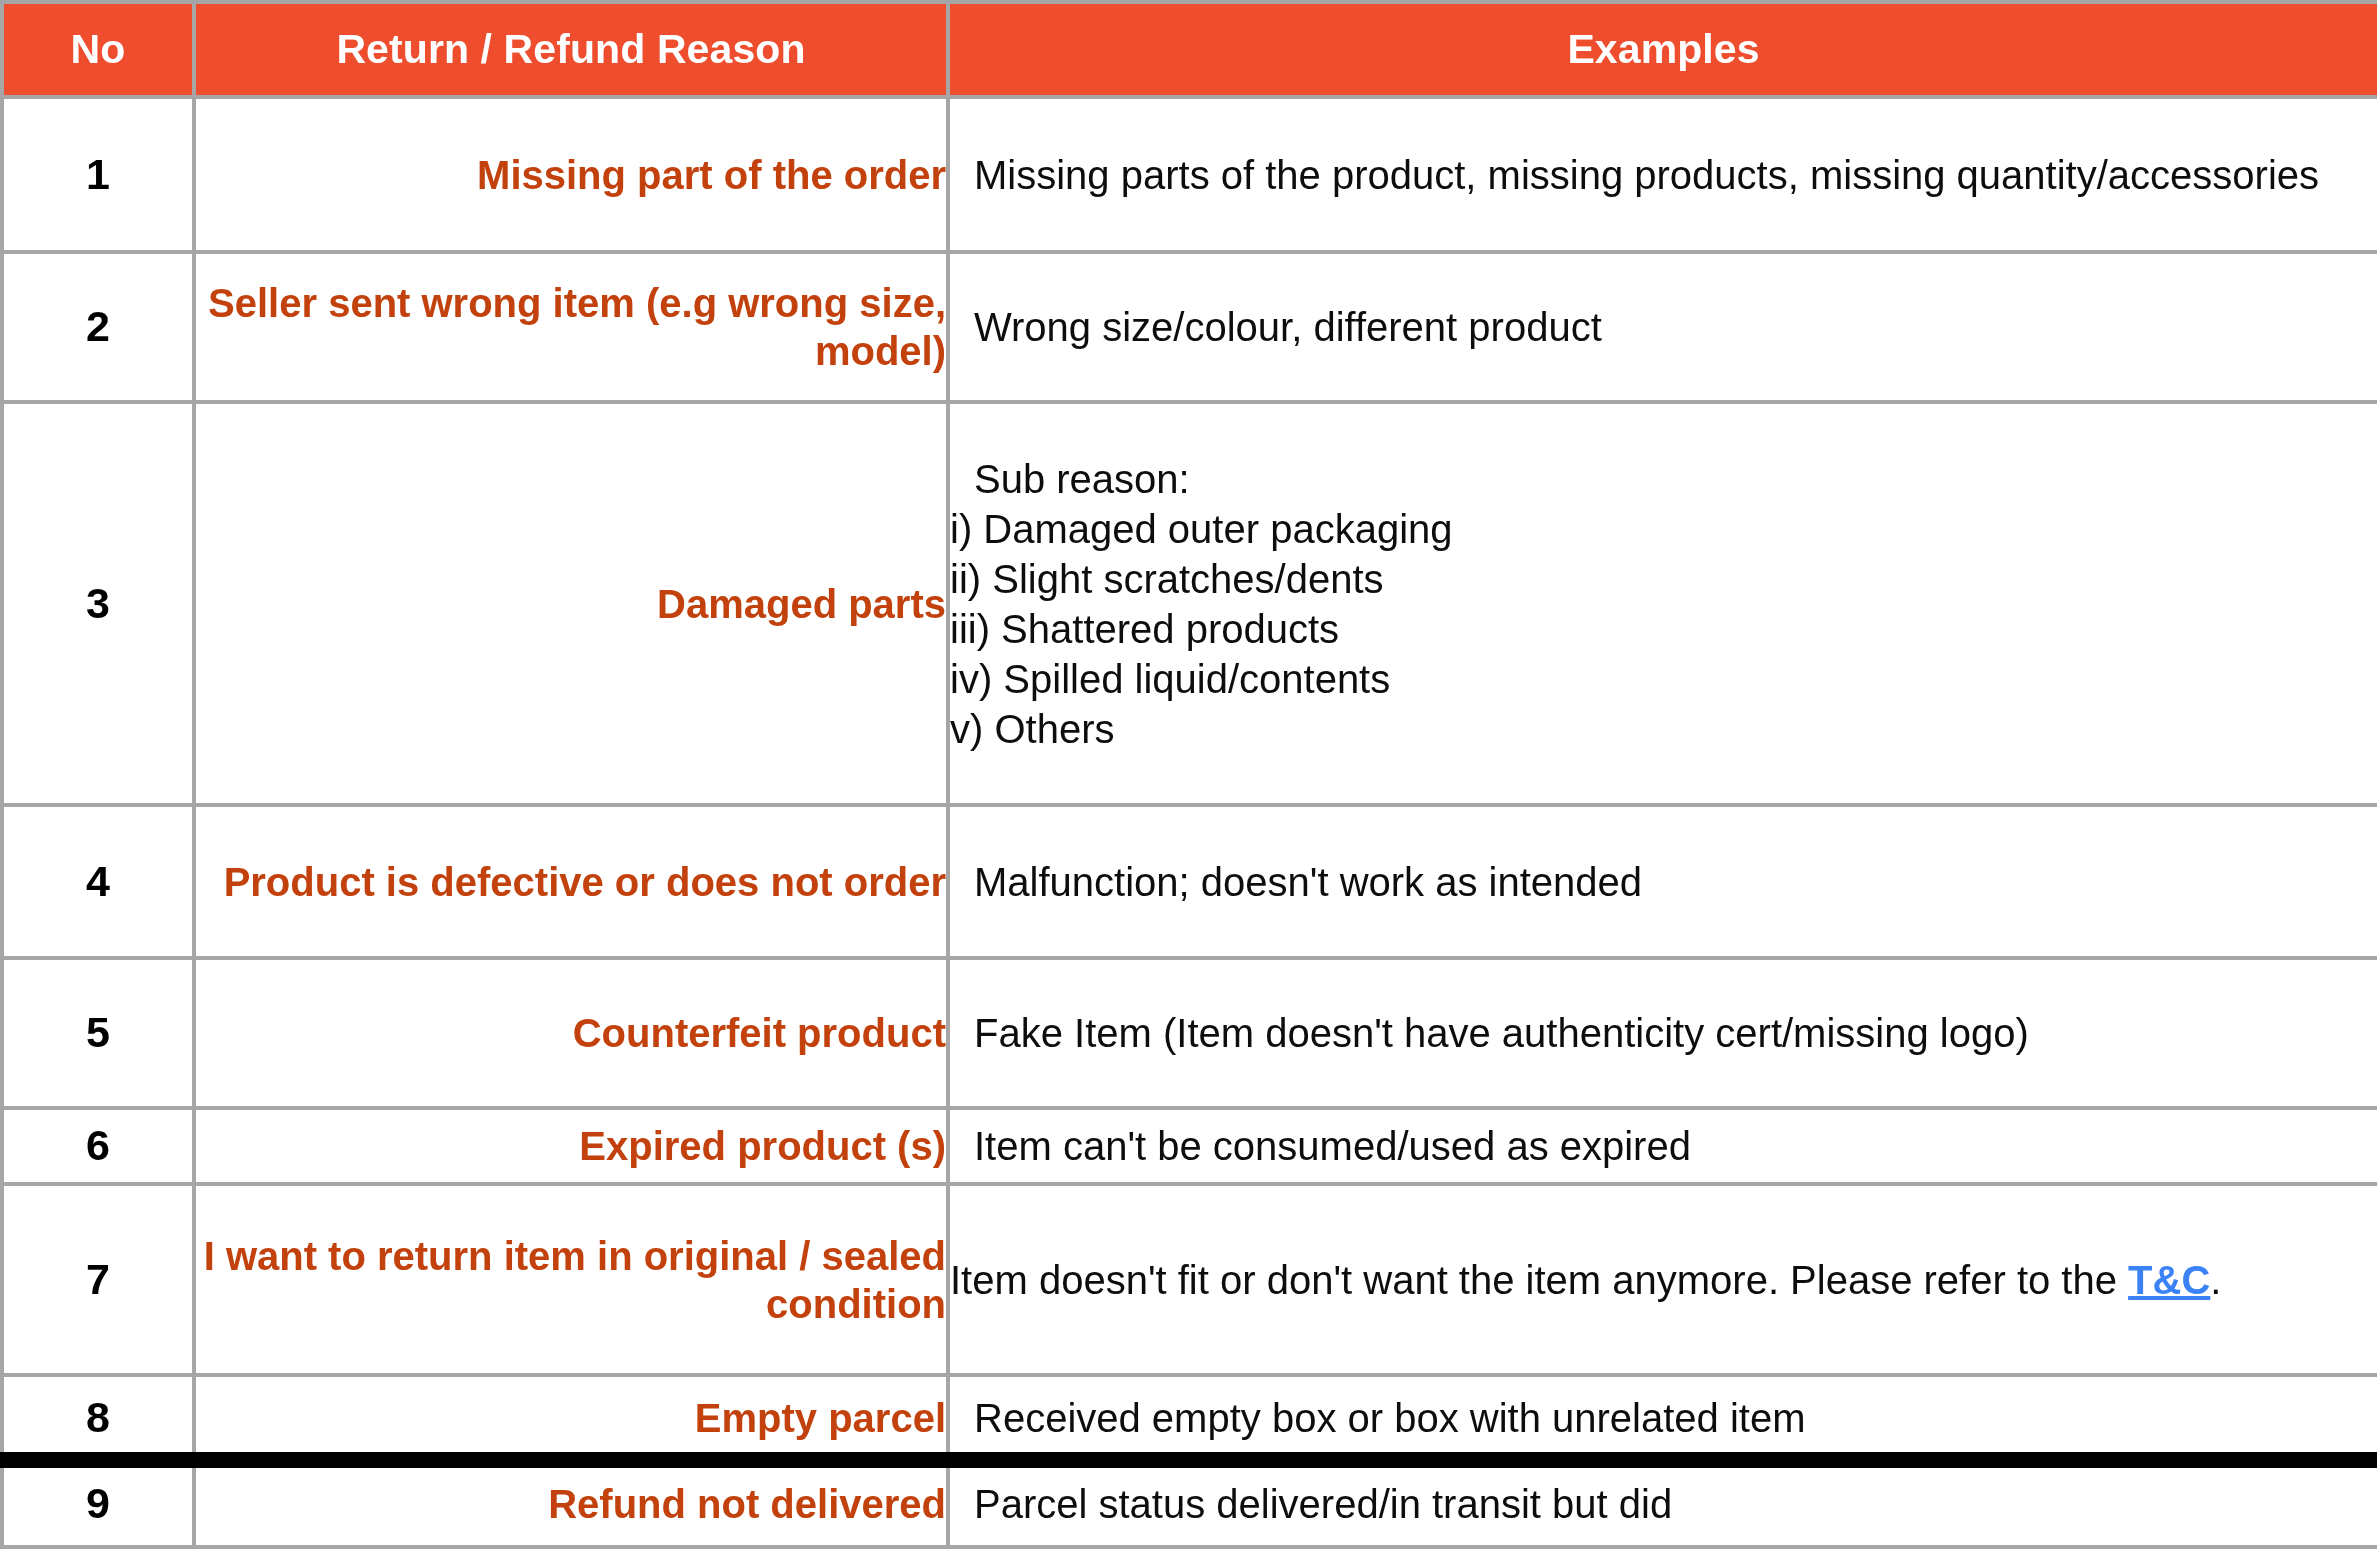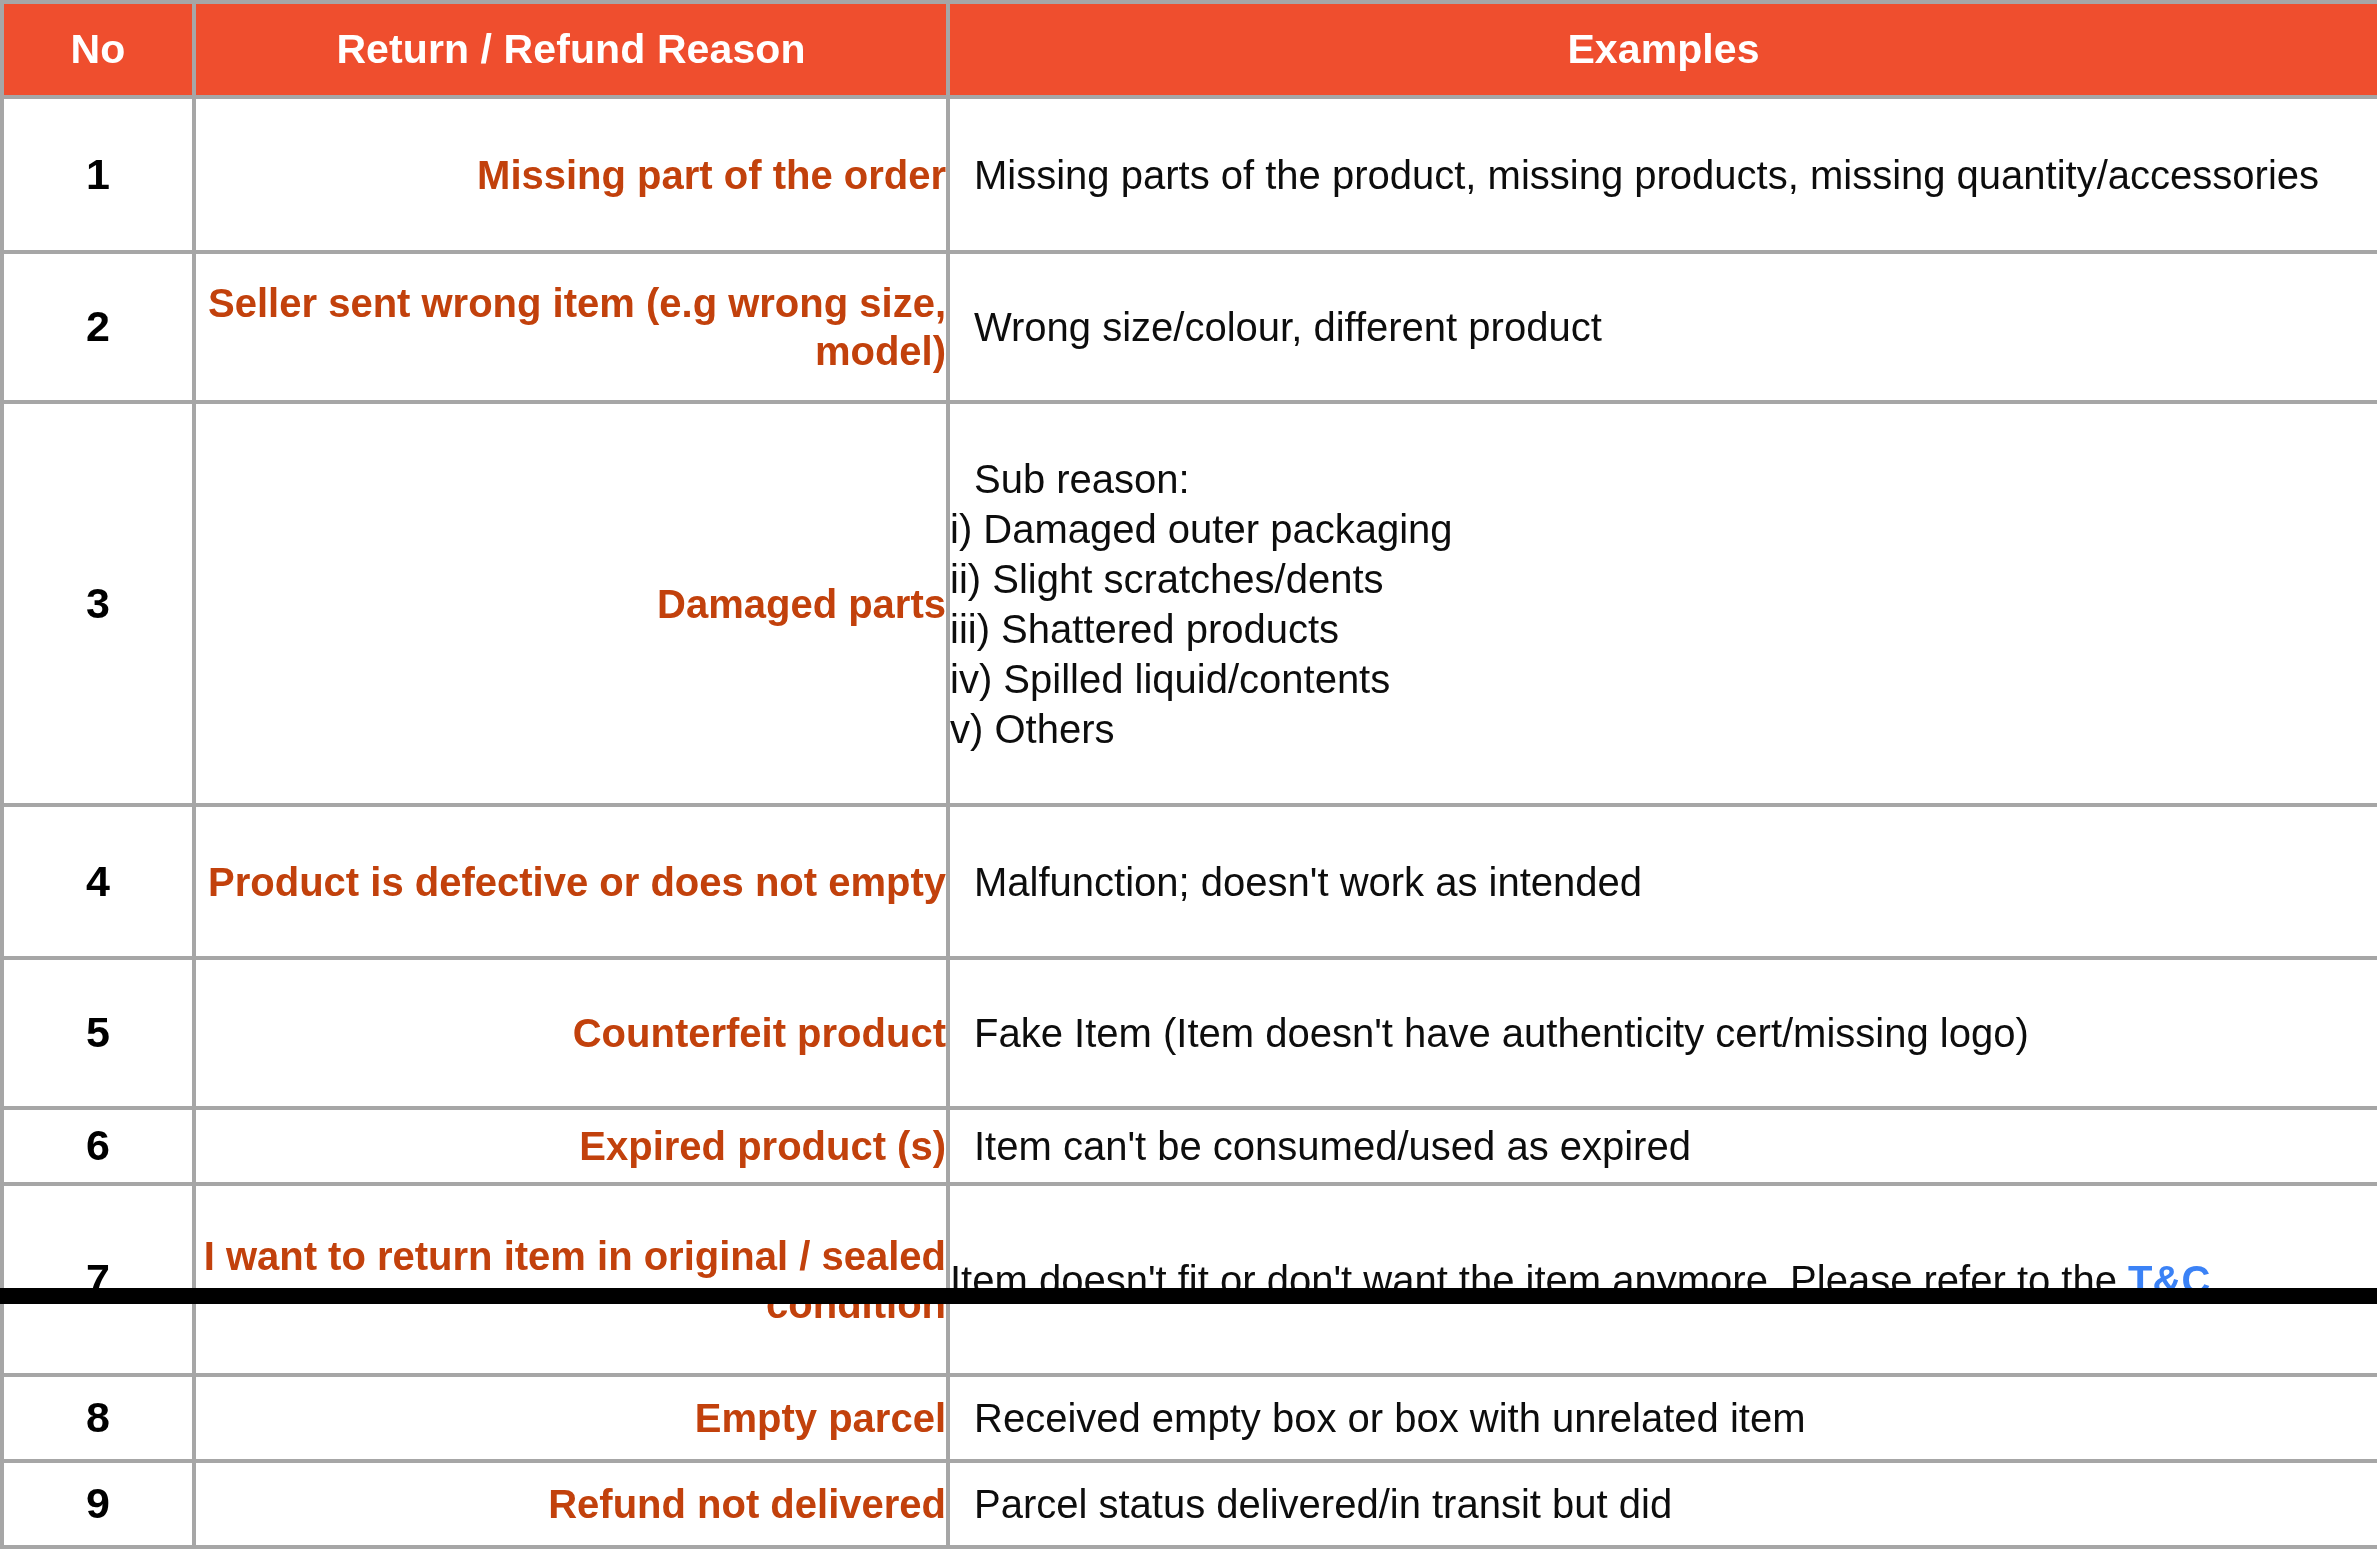--- a/index.html
+++ b/index.html
@@ -9,21 +9,21 @@
   }
   body {
     width: 2377px;
     height: 1560px;
     font-family: "Liberation Sans", sans-serif;
     overflow: hidden;
   }
   .sheet {
     position: relative;
     width: 2377px;
-    height: 1304px;
+    height: 1468px;
     background: #ffffff;
     box-sizing: border-box;
   }
   table.grid {
     border-collapse: collapse;
     table-layout: fixed;
     width: 2377px;
     background: #ffffff;
   }
   table.grid td, table.grid th {
@@ -143,21 +143,21 @@
         <td class="examples"><span class="multiline">Sub reason:
 i) Damaged outer packaging
 ii) Slight scratches/dents
 iii) Shattered products
 iv) Spilled liquid/contents
 v) Others</span></td>
       </tr>
 
       <tr class="r4">
         <td class="no">4</td>
-        <td class="reason"><span class="multiline">Product is defective or does not empty</span></td>
+        <td class="reason"><span class="multiline">Product is defective or does not order</span></td>
         <td class="examples"><span class="multiline">Malfunction; doesn't work as intended</span></td>
       </tr>
 
       <tr class="r5">
         <td class="no">5</td>
         <td class="reason"><span class="multiline">Counterfeit product</span></td>
         <td class="examples"><span class="multiline">Fake Item (Item doesn't have authenticity cert/missing logo)</span></td>
       </tr>
 
       <tr class="r6">

